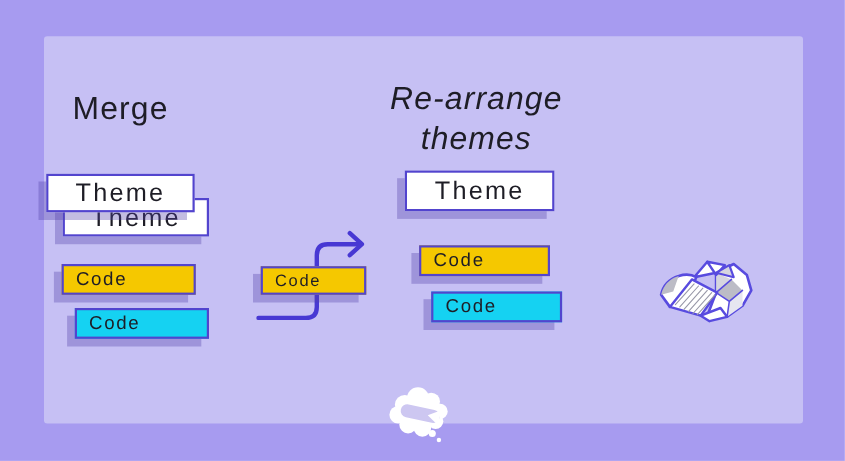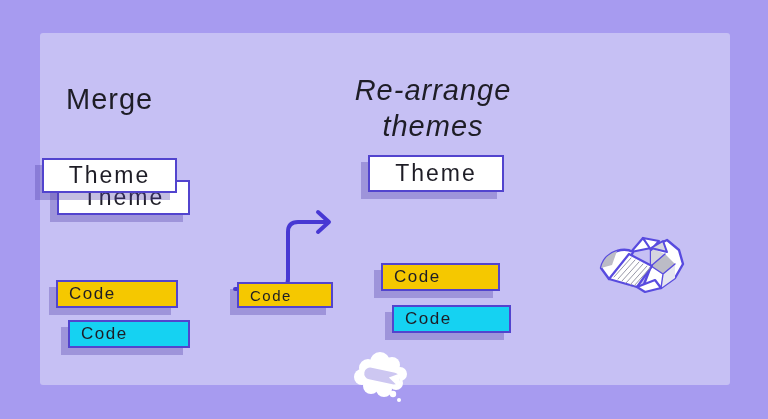--- a/index.html
+++ b/index.html
@@ -21,21 +21,21 @@
   .t-merge    { left:66px;  top:81px;text-align:center; }
   .t-rearrange{ left:338px; top:72px;  width:190px; text-align:center; white-space:normal;font-style:italic; }
   .t-remove   { left:570px; top:136px; width:162px; text-align:center; white-space:normal; }
 
   .box {
     position:absolute; box-sizing:border-box; display:flex; align-items:center;
     border:2px solid var(--box_border); color:var(--text); z-index:2;
   }
   .shadowed { box-shadow:-7px 7px 0 var(--shadow); }
   .theme { background:var(--white); justify-content:center; font-size:23px; letter-spacing:2px; }
-  .code  { font-size:17px; letter-spacing:1.5px; padding-left:11px;margin-top:40px; }
+  .code  { font-size:17px; letter-spacing:1.5px; padding-left:11px; }
   .yellow{ background:var(--yellow); }
   .cyan  { background:var(--cyan); }
 
   .b-theme-front { left:42px;  top:158px; width:135px; height:35px; z-index:3; }
   .b-theme-back  { left:57px;  top:180px; width:133px; height:35px; z-index:2;
                    align-items:flex-end; padding-bottom:2px; }
   .b-code-y1     { left:56px;  top:240px; width:122px; height:28px; }
   .b-code-c1     { left:68px;  top:280px; width:122px; height:28px; }
   .b-code-mid    { left:237px; top:242px; width:96px;  height:26px; font-size:15px; z-index:2; }
   .b-theme-3     { left:368px; top:155px; width:136px; height:37px; }

